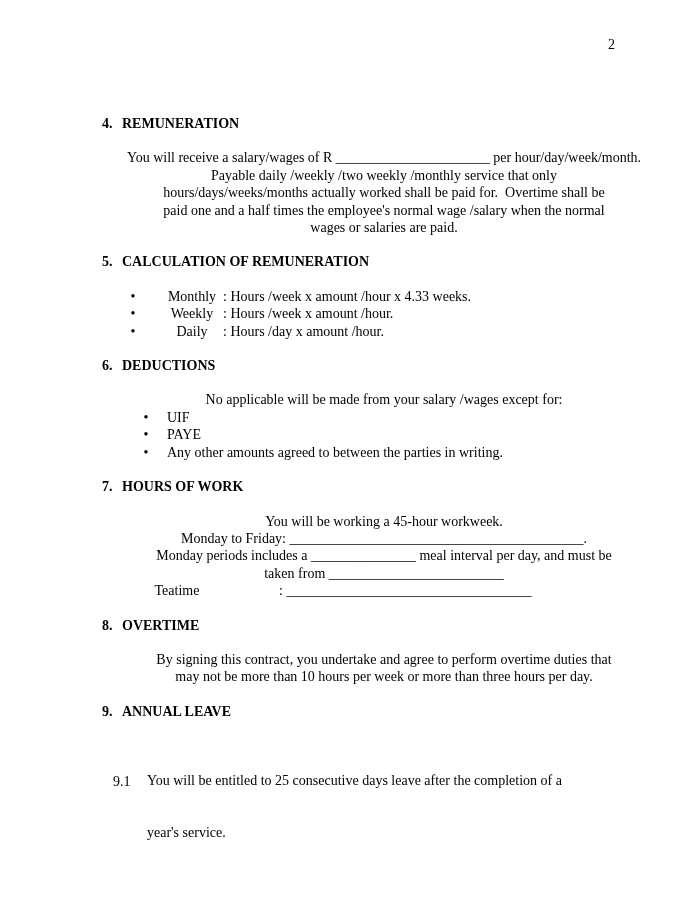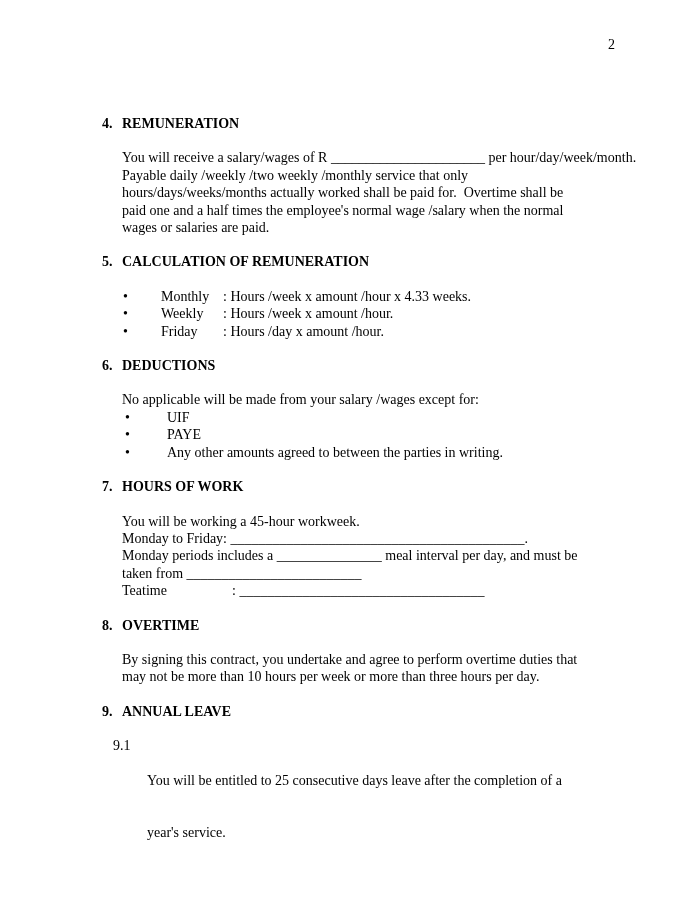--- a/index.html
+++ b/index.html
@@ -24,31 +24,31 @@
   .content {
     padding: 115px 50px 0 102px;
   }
   .heading {
     display: flex;
     font-weight: bold;
     margin: 0 0 17px 0;
     white-space: pre-wrap;
   }
   .sec-num { flex: 0 0 20px; }
-  .block { margin: 0 0 17px 20px; }
+  .block { margin: 0 0 17px 20px; text-align: center; }
   .ln { white-space: pre-wrap; }
   .li { display: flex; white-space: pre-wrap; }
   .li5 { margin-left: 1px; }
   .li5 .bullet { flex: 0 0 20px; }
   .li5 .lbl { flex: 0 0 62px; margin-left: 18px; }
   .li6 { margin-left: 3px; }
   .li6 .bullet { flex: 0 0 42px; }
   .clause { display: flex; margin-left: 11px; white-space: pre-wrap; }
-  .clause-num { flex: 0 0 34px; }
-  .tline { display: flex; white-space: pre-wrap; }
+  .clause-num { flex: 0 0 34px; margin-top: 36px; }
+  .tline { display: flex; white-space: pre-wrap; gap: 47px; }
   .tlabel { flex: 0 0 110px; }
 </style>
 </head>
 <body>
 
 <div class="page">
 
   <div class="pagenum">2</div>
 
   <div class="content">
@@ -75,21 +75,21 @@
         <span class="lbl">Monthly</span>
         <span>: Hours /week x amount /hour x 4.33 weeks.</span>
       </div>
       <div class="li li5">
         <span class="bullet">•</span>
         <span class="lbl">Weekly</span>
         <span>: Hours /week x amount /hour.</span>
       </div>
       <div class="li li5">
         <span class="bullet">•</span>
-        <span class="lbl">Friday</span>
+        <span class="lbl">Daily</span>
         <span>: Hours /day x amount /hour.</span>
       </div>
     </div>
 
     <div class="heading">
       <span class="sec-num">6.</span>
       <span>DEDUCTIONS</span>
     </div>
     <div class="block">
       <div class="ln">No applicable will be made from your salary /wages except for:</div>

